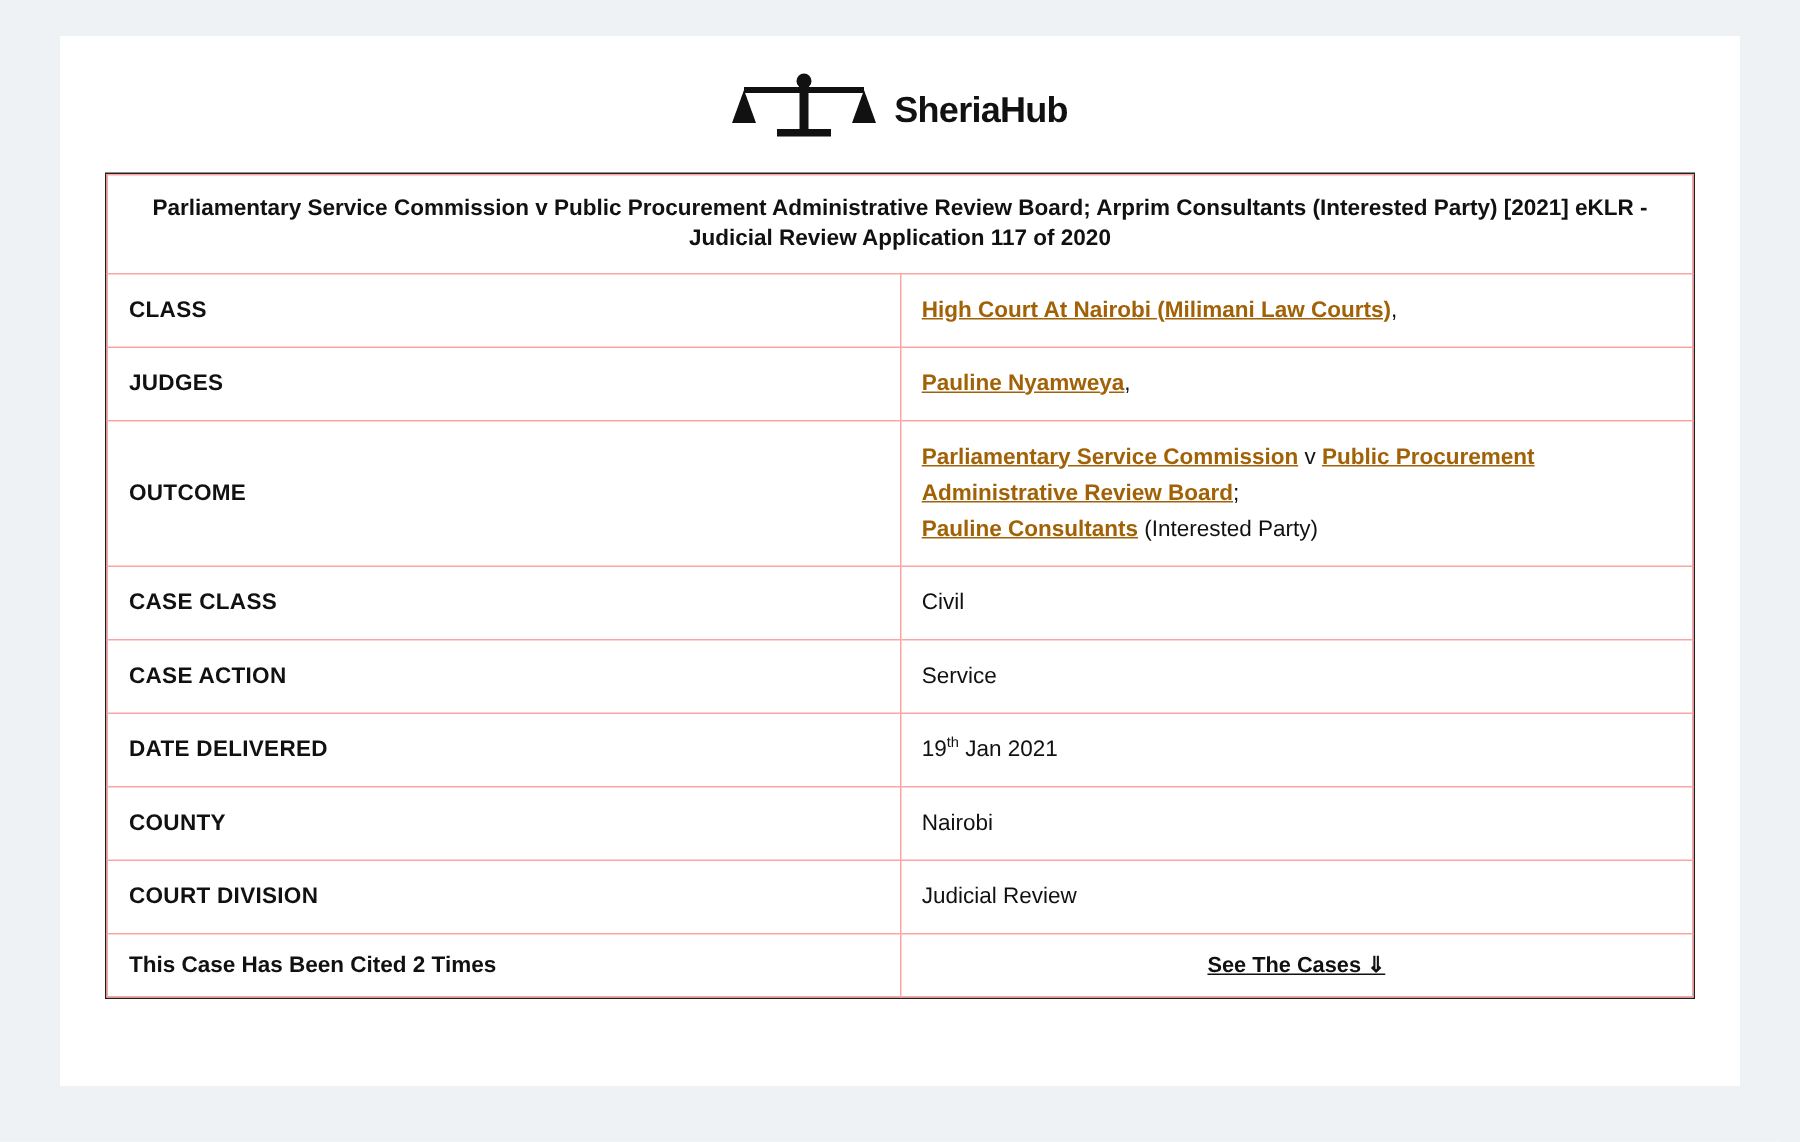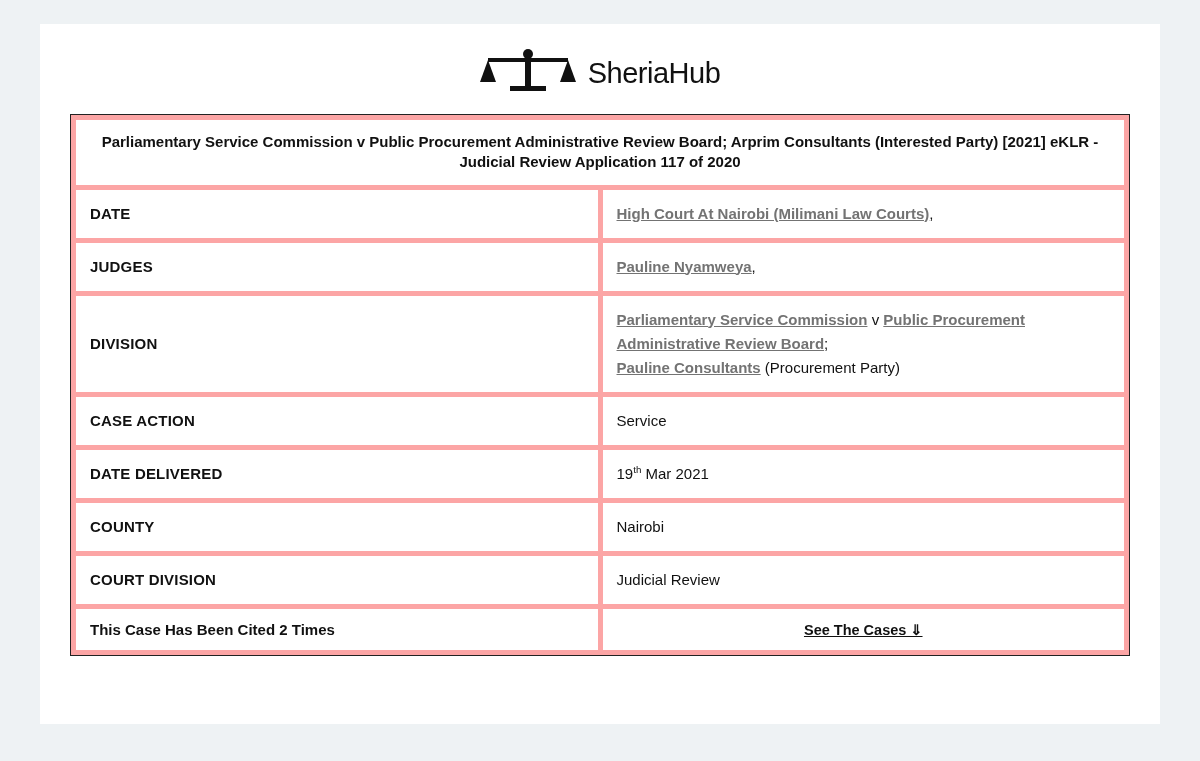--- a/index.html
+++ b/index.html
@@ -21,40 +21,40 @@
     box-sizing: border-box;
   }
   .brand {
     display: flex;
     align-items: center;
     justify-content: center;
     gap: 12px;
     padding: 24px 0 16px 0;
   }
   .brand-name {
-    font-size: 29px;
-    font-weight: normal;
+    font-size: 24px;
+    font-weight: bold;
     color: #111111;
     letter-spacing: -0.5px;
   }
   .scales-icon {
     display: block;
   }
   .card {
     margin: 0 30px;
     border: 1px solid #222222;
     border-collapse: collapse;
   }
   table.case-table {
     width: 100%;
     border-collapse: collapse;
     table-layout: fixed;
   }
   table.case-table td {
-    border: 5px solid #fca5a5;
+    border: 1px solid #fca5a5;
     padding: 12px 14px;
     vertical-align: middle;
     font-size: 15px;
     color: #111111;
   }
   .title-cell {
     text-align: center;
     font-weight: bold;
     font-size: 16.5px;
     line-height: 1.35;
@@ -64,21 +64,21 @@
     width: 318px;
     font-weight: bold;
     font-size: 14.5px;
     letter-spacing: 0.2px;
   }
   .flag-cell {
     text-align: center;
     padding: 10px;
   }
   .value-cell a, .link {
-    color: #737373;
+    color: #a16207;
     text-decoration: underline;
     font-weight: bold;
   }
   .value-cell {
     line-height: 1.6;
   }
   .plain {
     font-weight: normal;
   }
   .cited-label {
@@ -157,51 +157,55 @@
   </div>
 
   <div class="card">
     <table class="case-table">
       <tbody>
           <tr>
         <td class="title-cell" colspan="2">Parliamentary Service Commission v Public Procurement Administrative Review Board; Arprim Consultants (Interested Party) [2021] eKLR - Judicial Review Application 117 of 2020</td>
       </tr>
 
       <tr>
-        <td class="label-cell">DATE</td>
+        <td class="label-cell">CLASS</td>
         <td class="value-cell"><a class="link" href="#">High Court At Nairobi (Milimani Law Courts)</a><span class="plain">,</span></td>
       </tr>
 
       <tr>
         <td class="label-cell">JUDGES</td>
         <td class="value-cell"><a class="link" href="#">Pauline Nyamweya</a><span class="plain">,</span></td>
       </tr>
 
       <tr>
-        <td class="label-cell">DIVISION</td>
+        <td class="label-cell">OUTCOME</td>
         <td class="value-cell">
           <a class="link" href="#">Parliamentary Service Commission</a>
           <span class="plain">v</span>
           <a class="link" href="#">Public Procurement Administrative Review Board</a><span class="plain">;</span>
           <br>
           <a class="link" href="#">Pauline Consultants</a>
-          <span class="plain">(Procurement Party)</span>
+          <span class="plain">(Interested Party)</span>
         </td>
       </tr>
 
+      <tr>
+        <td class="label-cell">CASE CLASS</td>
+        <td class="value-cell">Civil</td>
+      </tr>
 
       <tr>
         <td class="label-cell">CASE ACTION</td>
         <td class="value-cell">Service</td>
       </tr>
 
 
       <tr>
         <td class="label-cell">DATE DELIVERED</td>
-        <td class="value-cell"><span>19</span><sup>th</sup><span> Mar 2021</span></td>
+        <td class="value-cell"><span>19</span><sup>th</sup><span> Jan 2021</span></td>
       </tr>
 
       <tr>
         <td class="label-cell">COUNTY</td>
         <td class="value-cell">Nairobi</td>
       </tr>
 
       <tr>
         <td class="label-cell">COURT DIVISION</td>
         <td class="value-cell">Judicial Review</td>

